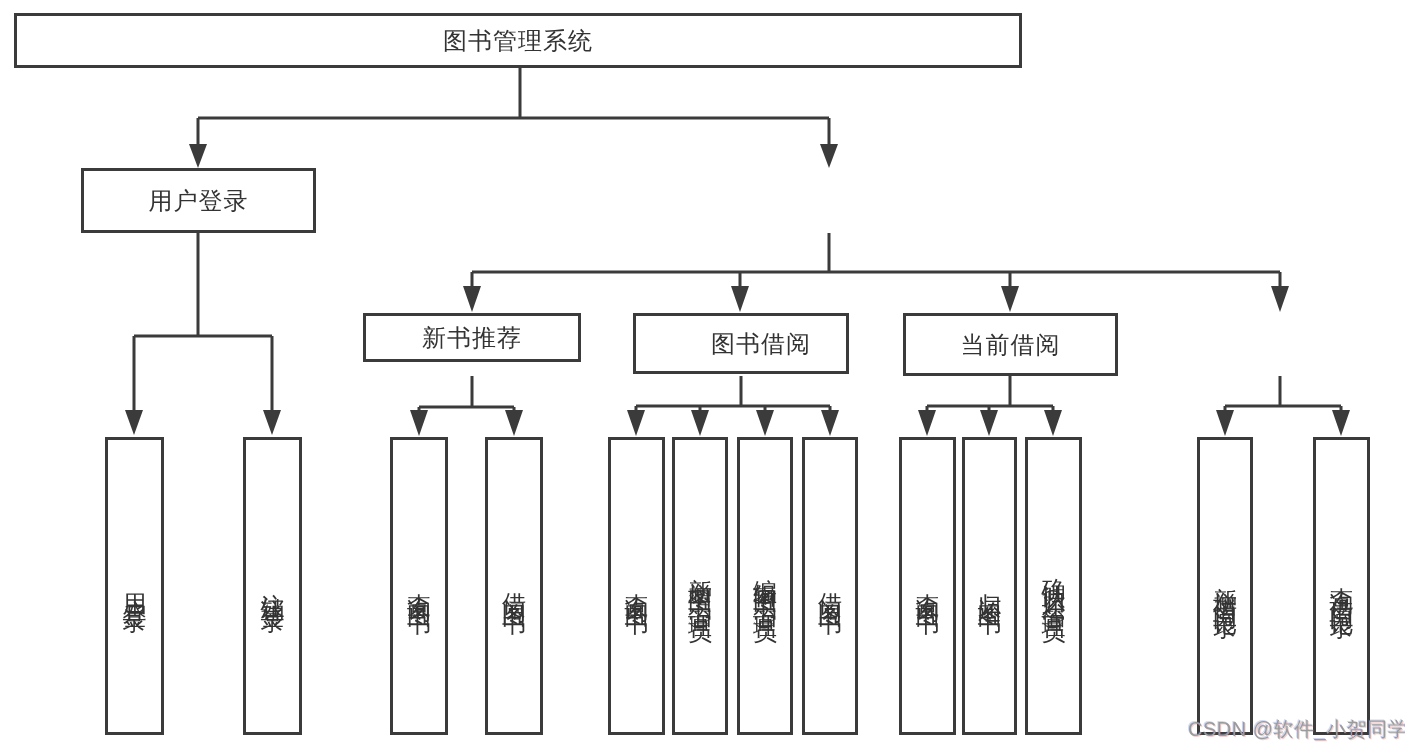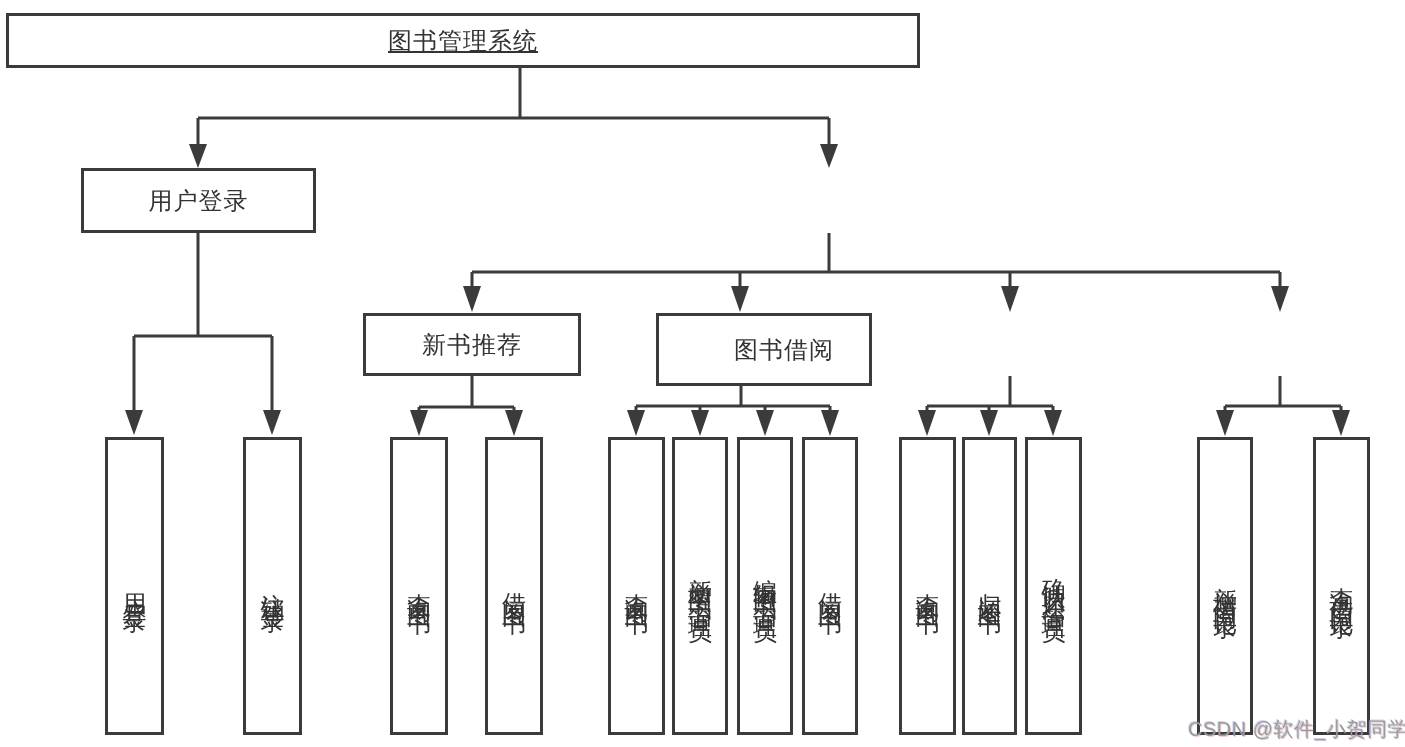--- a/index.html
+++ b/index.html
@@ -128,26 +128,27 @@
       <polygon points="1044,410 1062,410 1053,436"></polygon>
     </g>
 
     <g>
       <path d="M1280 376 V406 M1225 406 H1341 M1225 406 V412 M1341 406 V412"></path>
       <polygon points="1216,410 1234,410 1225,436"></polygon>
       <polygon points="1332,410 1350,410 1341,436"></polygon>
     </g>
   </svg>
 
-  <div class="node" style="left:6px; top:13px; width:914px; height:55px;text-decoration:underline;">图书管理系统</div>
+  <div class="node" style="left:14px; top:13px; width:1008px; height:55px;">图书管理系统</div>
 
   <div class="node" style="left:81px; top:168px; width:235px; height:65px;">用户登录</div>
 
-  <div class="node" style="left:363px; top:313px; width:218px; height:63px;">新书推荐</div>
-  <div class="node" style="left:656px; top:313px; width:216px; height:73px;padding-left:40px;">图书借阅</div>
+  <div class="node" style="left:363px; top:313px; width:218px; height:49px;">新书推荐</div>
+  <div class="node" style="left:633px; top:313px; width:216px; height:61px;padding-left:40px;">图书借阅</div>
+  <div class="node" style="left:903px; top:313px; width:215px; height:63px;">当前借阅</div>
 
   <div class="leaf" style="left:105px; width:59px;">
     <span class="vtext">用户登录</span>
   </div>
   <div class="leaf" style="left:243px; width:59px;">
     <span class="vtext">注销登录</span>
   </div>
 
   <div class="leaf" style="left:390px; width:58px;">
     <span class="vtext">查询图书</span>

